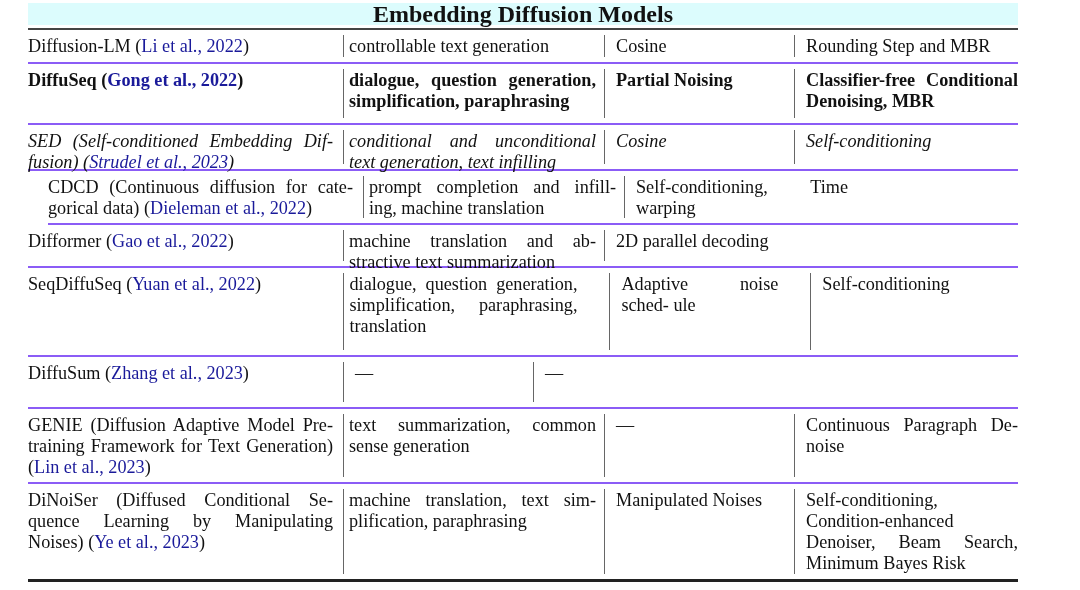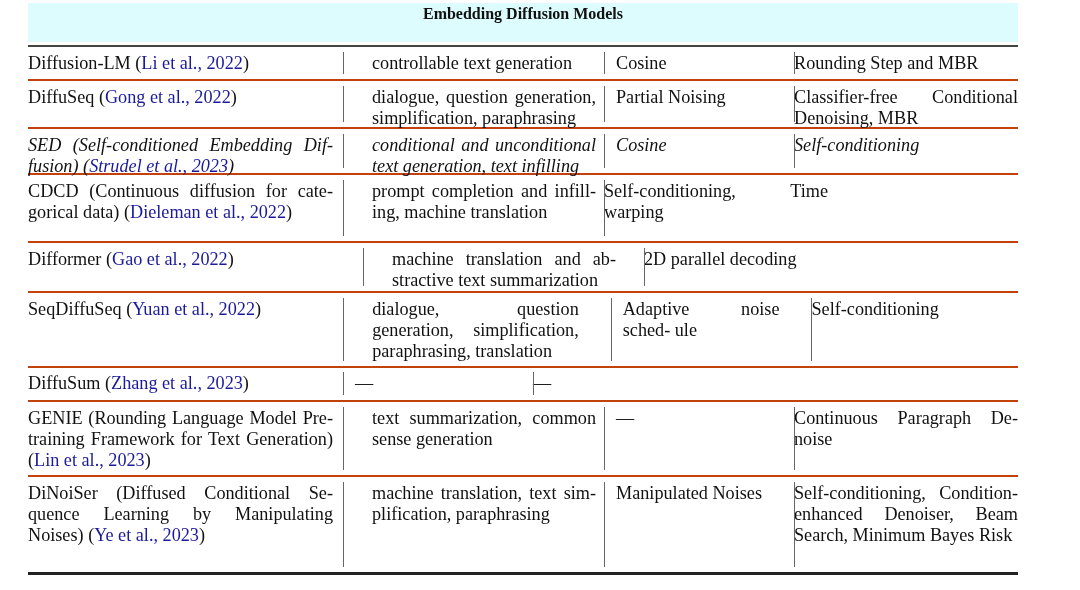--- a/index.html
+++ b/index.html
@@ -15,71 +15,71 @@
       font-family: "Liberation Serif", "DejaVu Serif", serif;
       color: #111111;
     }
     .table-wrap {
       position: absolute;
       left: 28px;
       top: 3px;
       width: 990px;
     }
     .caption-bar {
-      height: 39px;
+      height: 22px;
       background: #dcfcfd;
       text-align: center;
       font-weight: bold;
-      font-size: 16px;
+      font-size: 24px;
       line-height: 22px;
       color: #111;
     }
     .rule-top {
       height: 2px;
       background: #444;
       margin-top: 3px;
     }
     .row {
       display: flex;
       position: relative;
-      border-bottom: 2px solid #c2410c;
+      border-bottom: 2px solid #8b5cf6;
       box-sizing: border-box;
     }
     .row.last {
       border-bottom: 3px solid #222;
     }
     .cell {
       box-sizing: border-box;
       font-size: 18.2px;
       line-height: 21px;
       padding-top: 6px;
       padding-bottom: 6px;
       text-align: justify;
       position: relative;
     }
     .c1 { width: 315px; padding-right: 10px; }
-    .c2 { width: 261px; padding-left: 29px; padding-right: 8px; }
+    .c2 { width: 261px; padding-left: 6px; padding-right: 8px; }
     .c3 { width: 190px; padding-left: 12px; padding-right: 8px; }
-    .c4 { width: 224px; padding-right: 0; }
+    .c4 { width: 224px; padding-left: 12px; padding-right: 0; }
     .sep {
       position: absolute;
       left: 0;
       top: 5px;
       bottom: 5px;
       width: 1px;
       background: #666;
     }
     .cite { color: #1a1a9a; }
     .r1 { height: 34px; }
-    .r2 { height: 48px; }
+    .r2 { height: 61px; font-weight: bold; }
     .r3 { height: 46px; font-style: italic; }
-    .r4 { height: 68px; }
-    .r5 { height: 50px; gap: 20px; }
-    .r6 { height: 75px; gap: 24px; }
-    .r7 { height: 34px; align-items: flex-end; }
+    .r4 { height: 54px; margin-left: 20px; }
+    .r5 { height: 43px; }
+    .r6 { height: 89px; gap: 24px; }
+    .r7 { height: 52px; }
     .r8 { height: 75px; }
     .r9 { height: 98px; }
   </style>
 </head>
 <body>
 
 <div class="table-wrap">
   <div class="caption-bar">Embedding Diffusion Models</div>
   <div class="rule-top"></div>
 
@@ -123,21 +123,21 @@
     <div class="cell c4"><span class="sep"></span><span>Self-conditioning</span></div>
   </div>
 
   <div class="row r7">
     <div class="cell c1"><span>DiffuSum </span>(<span class="cite">Zhang et al., 2023</span>)</div>
     <div class="cell c3"><span class="sep"></span><span>—</span></div>
     <div class="cell c4"><span class="sep"></span><span>—</span></div>
   </div>
 
   <div class="row r8">
-    <div class="cell c1"><span>GENIE (Rounding Language Model Pre- training Framework for Text Generation) </span>(<span class="cite">Lin et al., 2023</span>)</div>
+    <div class="cell c1"><span>GENIE (Diffusion Adaptive Model Pre- training Framework for Text Generation) </span>(<span class="cite">Lin et al., 2023</span>)</div>
     <div class="cell c2"><span class="sep"></span><span>text summarization, common sense generation</span></div>
     <div class="cell c3"><span class="sep"></span><span>—</span></div>
     <div class="cell c4"><span class="sep"></span><span>Continuous Paragraph De- noise</span></div>
   </div>
 
   <div class="row r9 last">
     <div class="cell c1"><span>DiNoiSer (Diffused Conditional Se- quence Learning by Manipulating Noises) </span>(<span class="cite">Ye et al., 2023</span>)</div>
     <div class="cell c2"><span class="sep"></span><span>machine translation, text sim- plification, paraphrasing</span></div>
     <div class="cell c3"><span class="sep"></span><span>Manipulated Noises</span></div>
     <div class="cell c4"><span class="sep"></span><span>Self-conditioning, Condition-enhanced Denoiser, Beam Search, Minimum Bayes Risk</span></div>

